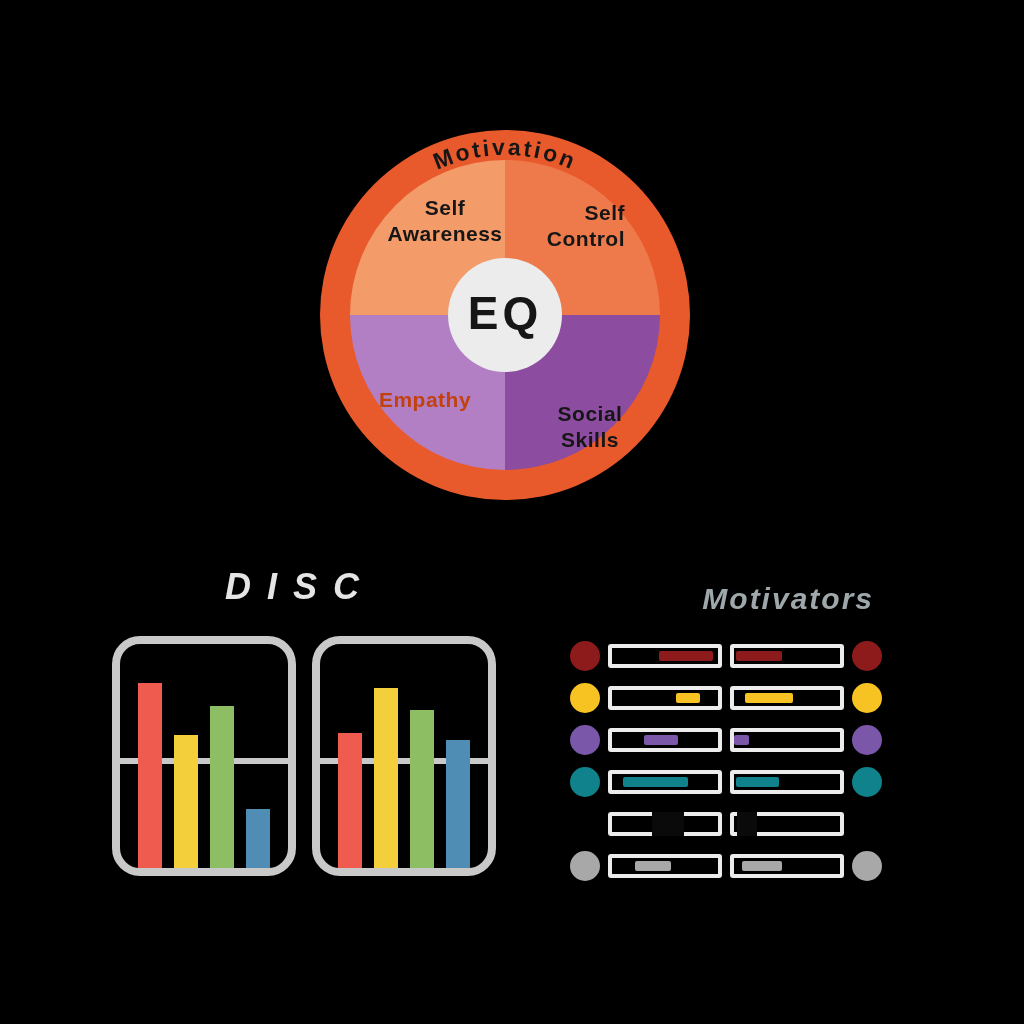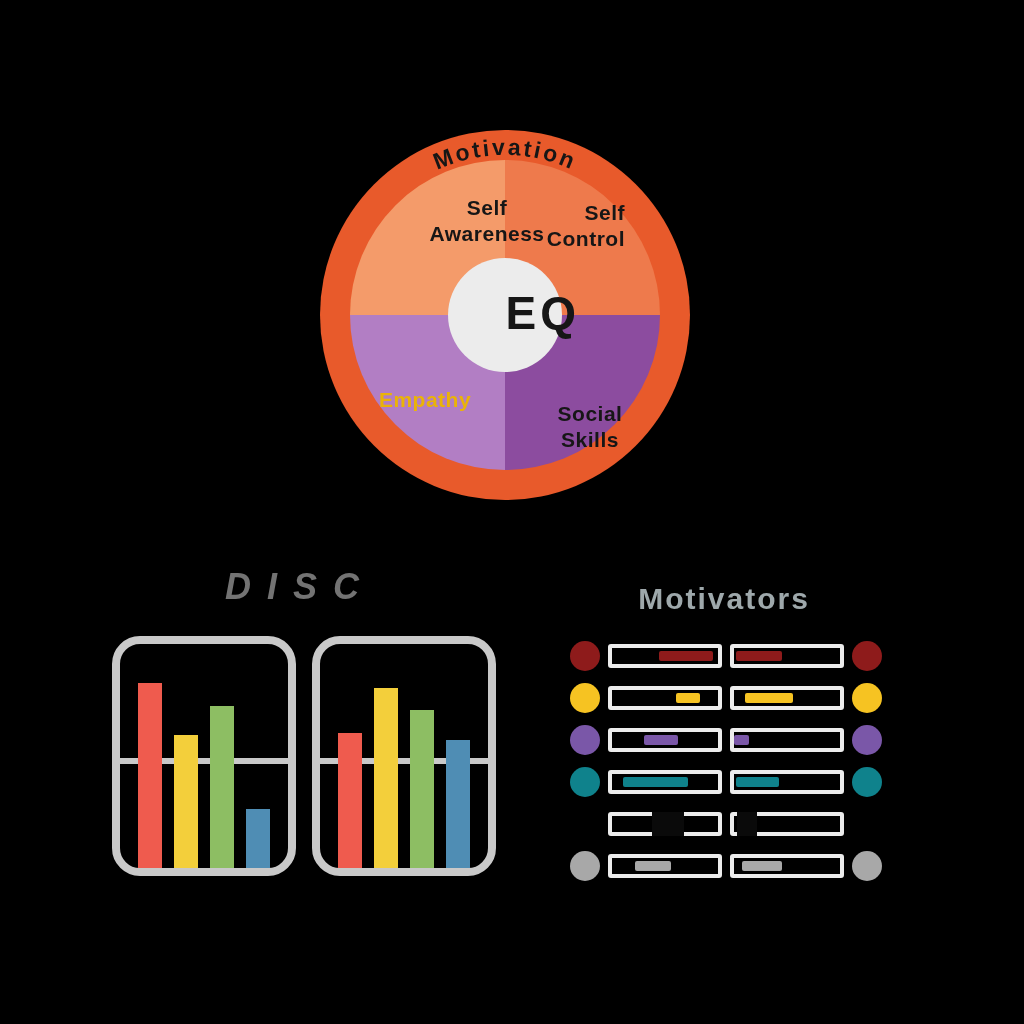--- a/index.html
+++ b/index.html
@@ -16,22 +16,22 @@
   
   .disc-title{position:absolute;left:150px;top:566px;width:300px;text-align:center;
               font-size:36px;font-weight:bold;font-style:italic;letter-spacing:16px;}
   .panel{position:absolute;width:168px;height:224px;border:8px solid #C9C9C9;border-radius:28px;}
   .midline{position:absolute;left:0;right:0;height:6px;bottom:104px;background:#C9C9C9;}
   .bars{position:absolute;left:0;right:0;top:0;bottom:0;display:flex;align-items:flex-end;
         justify-content:center;gap:12px;}
   .disc-bar{width:24px;}
 
   
-  .mot-title{position:absolute;left:574px;top:582px;width:300px;text-align:center;
-             font-size:30px;font-weight:bold;letter-spacing:2px;}
+  .mot-title{position:absolute;left:574px;top:582px;width:300px;text-align:right;
+             font-size:30px;font-weight:bold;font-style:italic;letter-spacing:2px;}
   .mot-rows{position:absolute;left:570px;top:641px;width:312px;}
   .mot-row{display:flex;align-items:center;gap:8px;margin-bottom:12px;height:30px;}
   .mot-circle{width:30px;height:30px;border-radius:50%;flex:0 0 auto;}
   .mot-bar{position:relative;width:106px;height:16px;border:4px solid #ECECEC;border-radius:3px;
            background:transparent;flex:0 0 auto;}
   .mot-fill{position:absolute;top:3px;height:10px;border-radius:2px;}
 </style>
 </head>
 <body>
 
@@ -45,28 +45,28 @@
       <path d="M190,190 L35,190 A155,155 0 0 0 190,345 Z" fill="#B27EC4"></path>
       <path d="M190,190 L345,190 A155,155 0 0 1 190,345 Z" fill="#8C4C9F"></path>
       <circle cx="190" cy="190" r="57" fill="#ECECEC"></circle>
       <defs>
         <path id="motivArc" d="M 30,190 A 160,160 0 0 1 350,190"></path>
       </defs>
       <text class="ring-text">
         <textPath href="#motivArc" startOffset="50%" text-anchor="middle">Motivation</textPath>
       </text>
     </svg>
-    <div class="eq-label" style="left: 70px; top: 70px; width: 120px; color: rgb(22, 22, 22); margin-left: 42px;">Self Awareness</div>
+    <div class="eq-label" style="left: 70px; top: 70px; width: 120px; color: rgb(22, 22, 22);">Self Awareness</div>
     <div class="eq-label" style="left: 210px; top: 75px; width: 100px; color: rgb(22, 22, 22); text-align: right;">Self Control</div>
-    <div class="eq-label" style="left: 30px; top: 262px; width: 160px; color: #eab308;">Empathy</div>
+    <div class="eq-label" style="left: 30px; top: 262px; width: 160px; color: #c2410c;">Empathy</div>
     <div class="eq-label" style="left: 230px; top: 248px; width: 90px; color: rgb(22, 22, 22); margin-top: 28px;">Social Skills</div>
-    <div class="eq-center" style="color: rgb(22, 22, 22); text-align: right;">EQ</div>
+    <div class="eq-center" style="color: rgb(22, 22, 22);">EQ</div>
   </div>
 
-  <div class="disc-title" style="color: #737373;">DISC</div>
+  <div class="disc-title" style="color: #e5e5e5;">DISC</div>
 
   <div class="panel" style="left: 112px; top: 636px; border-color: rgb(201, 201, 201);">
     <div class="midline" style="background: rgb(201, 201, 201);"></div>
     <div class="bars">
         <div class="disc-bar" style="height: 185px; background: rgb(239, 91, 78);"></div>
         <div class="disc-bar" style="height: 133px; background: rgb(243, 207, 59);"></div>
         <div class="disc-bar" style="height: 162px; background: rgb(141, 190, 99);"></div>
         <div class="disc-bar" style="height: 59px; background: rgb(79, 141, 180);"></div>
       </div>
   </div>

